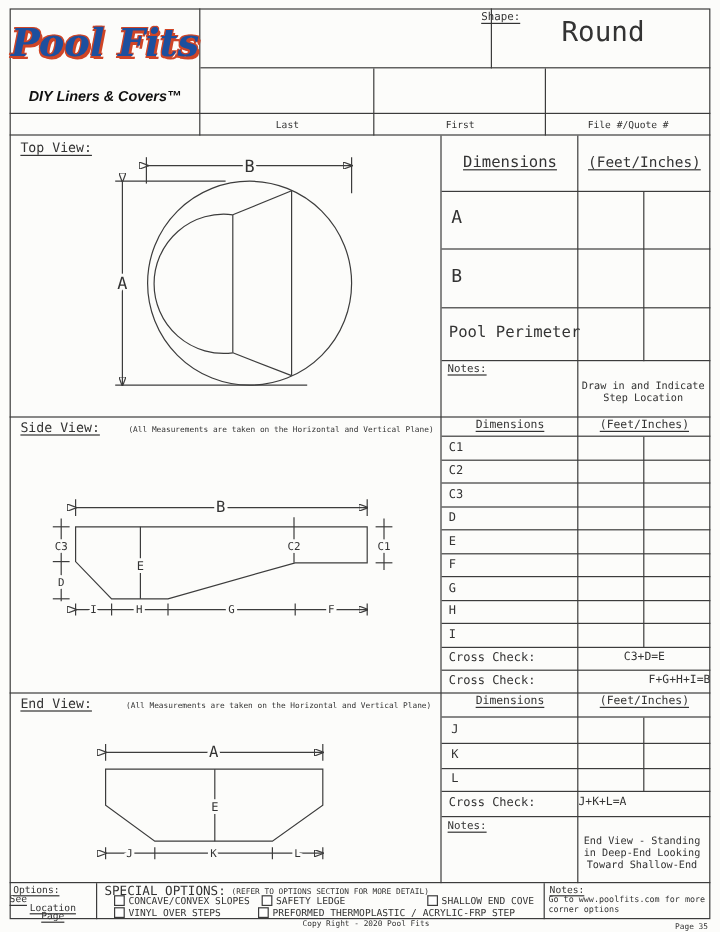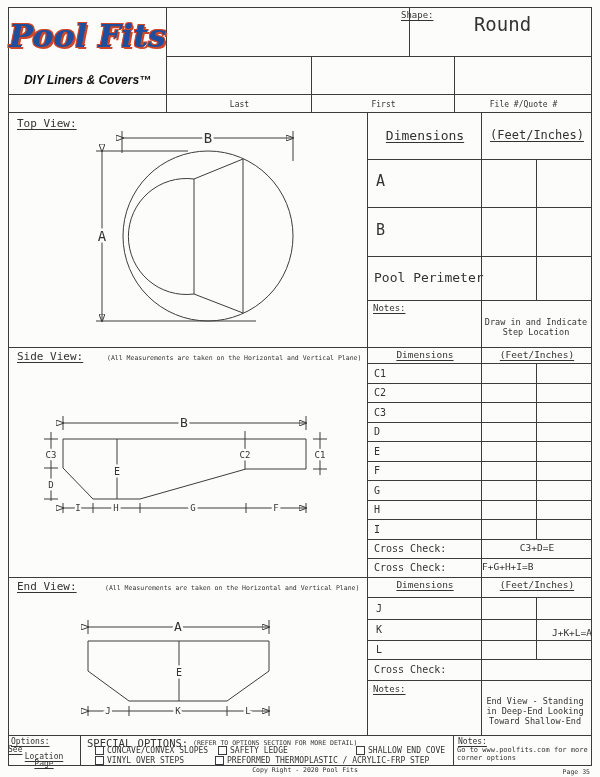--- a/index.html
+++ b/index.html
@@ -67,21 +67,21 @@
   <div class="ln" style="left:536px;top:364px;width:1px;height:176px"></div>
   <div class="ln" style="left:536px;top:598px;width:1px;height:62px"></div>
   <div class="ln" style="left:80px;top:736px;width:1px;height:30px"></div>
   <div class="ln" style="left:453px;top:736px;width:1px;height:30px"></div>
 
   <div class="t logoT" style="left:8px;top:18px;width:159px;text-align:center;font-size:32px">Pool Fits</div>
   <div class="t logoS" style="left:8px;top:74px;width:159px;text-align:center;font-size:12px">DIY Liners &amp; Covers™</div>
 
 
   <div class="t u" style="left:401px;top:10px;font-size:9px">Shape:</div>
-  <div class="t" style="left:420px;top:14px;width:165px;text-align:center;font-size:19px">Round</div>
+  <div class="t" style="left:420px;top:14px;width:165px;text-align:center;font-size:23px">Round</div>
 
   <div class="cell" style="left:168px;top:58px;width:142px;height:35px"></div>
   <div class="cell" style="left:313px;top:58px;width:140px;height:35px"></div>
   <div class="cell" style="left:456px;top:58px;width:134px;height:35px"></div>
 
   <div class="t" style="left:167px;top:100px;width:145px;text-align:center;font-size:8px">Last</div>
   <div class="t" style="left:312px;top:100px;width:143px;text-align:center;font-size:8px">First</div>
   <div class="t" style="left:455px;top:100px;width:137px;text-align:center;font-size:8px">File #/Quote #</div>
 
   <div class="t u" style="left:17px;top:118px;font-size:11px">Top View:</div>
@@ -191,21 +191,21 @@
   <div class="cell" style="left:483px;top:423px;width:107px;height:17px"></div>
   <div class="cell" style="left:483px;top:443px;width:107px;height:17px"></div>
   <div class="cell" style="left:483px;top:462px;width:107px;height:17px"></div>
   <div class="cell" style="left:483px;top:482px;width:107px;height:17px"></div>
   <div class="cell" style="left:483px;top:501px;width:107px;height:17px"></div>
   <div class="cell" style="left:483px;top:521px;width:107px;height:17px"></div>
 
   <div class="t" style="left:374px;top:543px;font-size:10px">Cross Check:</div>
   <div class="t" style="left:482px;top:543px;width:110px;text-align:center;font-size:9.5px">C3+D=E</div>
   <div class="t" style="left:374px;top:562px;font-size:10px">Cross Check:</div>
-  <div class="t" style="left:482px;top:562px;width:110px;text-align:left;font-size:9.5px">F+G+H+I=B</div>
+  <div class="t" style="left:482px;top:562px;width:110px;text-align:right;font-size:9.5px">F+G+H+I=B</div>
 
   <div class="t u" style="left:17px;top:581px;font-size:11px">End View:</div>
   <div class="t" style="left:105px;top:585px;font-size:6.5px">(All Measurements are taken on the Horizontal and Vertical Plane)</div>
 
   <svg style="left:8px;top:578px" width="360" height="158" viewBox="0 0 360 158">
     <defs>
       <marker id="evAr" markerWidth="8" markerHeight="6" refX="7" refY="3" orient="auto">
         <path d="M0,0 L8,3 L0,6 Z" fill="#3c3c3c" stroke="none"></path>
       </marker>
     </defs>
@@ -235,21 +235,21 @@
 
   <div class="t" style="left:376px;top:603px;font-size:10px">J</div>
   <div class="t" style="left:376px;top:624px;font-size:10px">K</div>
   <div class="t" style="left:376px;top:644px;font-size:10px">L</div>
 
   <div class="cell" style="left:483px;top:599px;width:107px;height:19px"></div>
   <div class="cell" style="left:483px;top:621px;width:107px;height:18px"></div>
   <div class="cell" style="left:483px;top:642px;width:107px;height:16px"></div>
 
   <div class="t" style="left:374px;top:664px;font-size:10px">Cross Check:</div>
-  <div class="t" style="left:482px;top:628px;width:110px;text-align:right;font-size:9.5px">J+K+L=A</div>
+  <div class="t" style="left:482px;top:664px;width:110px;text-align:left;font-size:9.5px">J+K+L=A</div>
 
   <div class="t u" style="left:373px;top:684px;font-size:9px">Notes:</div>
   <div class="t wrap" style="left:479px;top:697px;width:112px;text-align:center;font-size:8.5px">End View - Standing in Deep-End Looking Toward Shallow-End</div>
 
   <div class="t u" style="left:11px;top:737px;font-size:8px">Options:</div>
   <div class="t u" style="left:8px;top:745px;width:72px;text-align:left;font-size:8px">See</div>
   <div class="t u" style="left:8px;top:752px;width:72px;text-align:center;font-size:8px">Location</div>
   <div class="t u" style="left:8px;top:759px;width:72px;text-align:center;font-size:8px">Page</div>
 
   <div class="t" style="left:87px;top:737px;font-size:10.5px">SPECIAL OPTIONS:</div>

